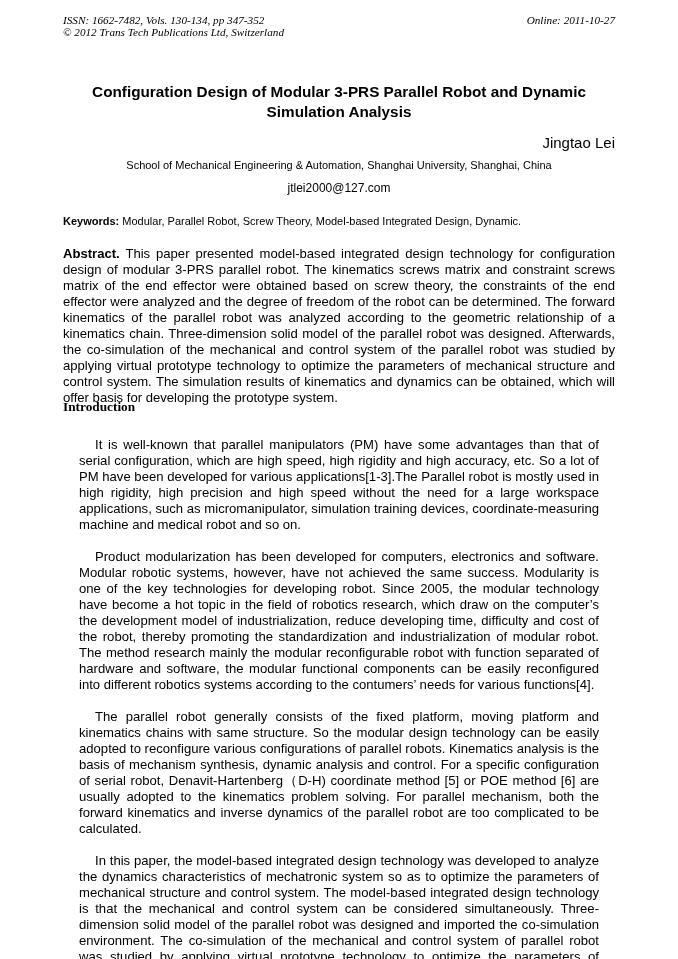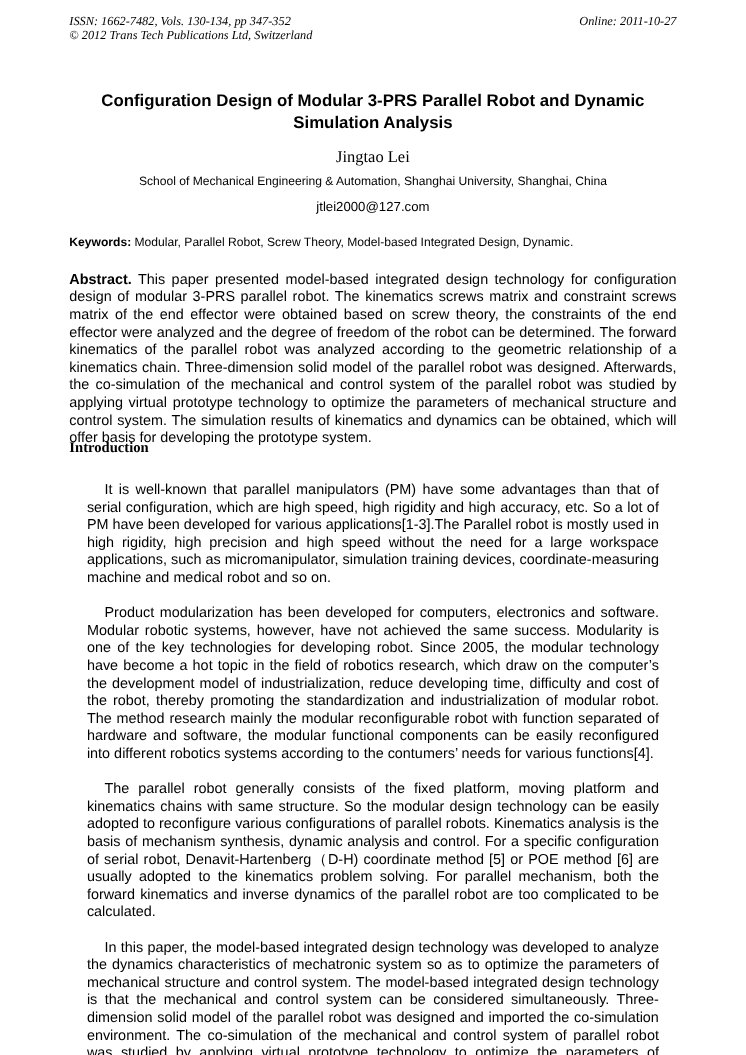--- a/index.html
+++ b/index.html
@@ -1,20 +1,20 @@
 <!DOCTYPE html>
 <html><head>
 <meta charset="utf-8">
 <style>
   html, body { margin: 0; padding: 0; background: #ffffff; }
   body { width: 678px; height: 959px; position: relative; overflow: hidden; color: #000; }
   .header { position: absolute; left: 63px; top: 15px; width: 552px; font-family: "Liberation Serif", serif; font-style: italic; font-size: 11.2px; line-height: 11.5px; }
   .header .online { position: absolute; right: 0; top: 0; }
   .title { position: absolute; left: 63px; top: 82px; width: 552px; text-align: center; font-family: "Liberation Sans", sans-serif; font-weight: bold; font-size: 15.3px; line-height: 20px; }
-  .author { position: absolute; left: 63px; top: 134px; width: 552px; text-align: center; font-family: Liberation Serif, serif; font-size: 15px; line-height: 18px; }
+  .author { position: absolute; left: 63px; top: 134px; width: 552px; text-align: right; font-family: Liberation Sans, sans-serif; font-size: 15px; line-height: 18px; }
   .affil { position: absolute; left: 63px; top: 157px; width: 552px; text-align: center; font-family: "Liberation Sans", sans-serif; font-size: 11px; line-height: 16px; }
   .email { position: absolute; left: 63px; top: 180px; width: 552px; text-align: center; font-family: "Liberation Sans", sans-serif; font-size: 12px; line-height: 16px; }
   .keywords { position: absolute; left: 63px; top: 213px; width: 552px; font-family: "Liberation Sans", sans-serif; font-size: 11px; line-height: 16px; }
   .keywords b { font-weight: bold; }
   .body-text { font-family: Liberation Sans, sans-serif; font-size: 13.1px; line-height: 16px; text-align: justify; }
   .abstract { position: absolute; left: 63px; top: 246px; width: 552px; }
   .abstract b { font-weight: bold; }
   .section-head { position: absolute; left: 63px; top: 399px; width: 552px; font-family: "Liberation Serif", serif; font-weight: bold; font-size: 13.3px; line-height: 16px; }
   .intro { position: absolute; left: 63px; top: 421px; width: 552px; }
   .intro p { margin: 16px; text-indent: 16px; }

